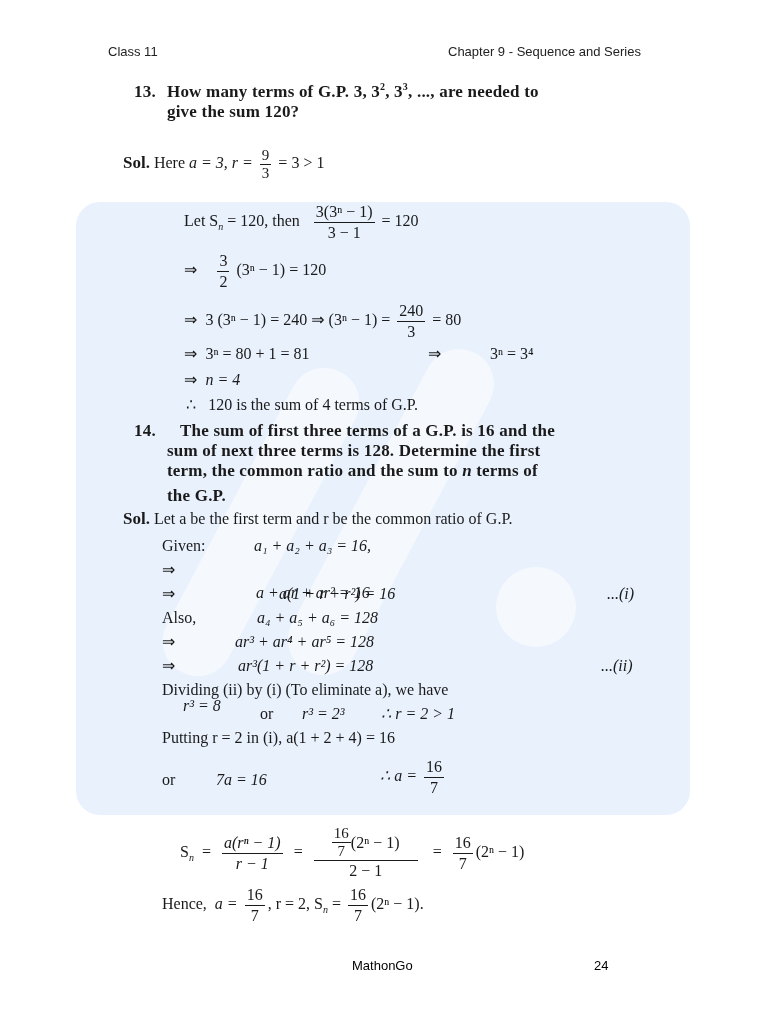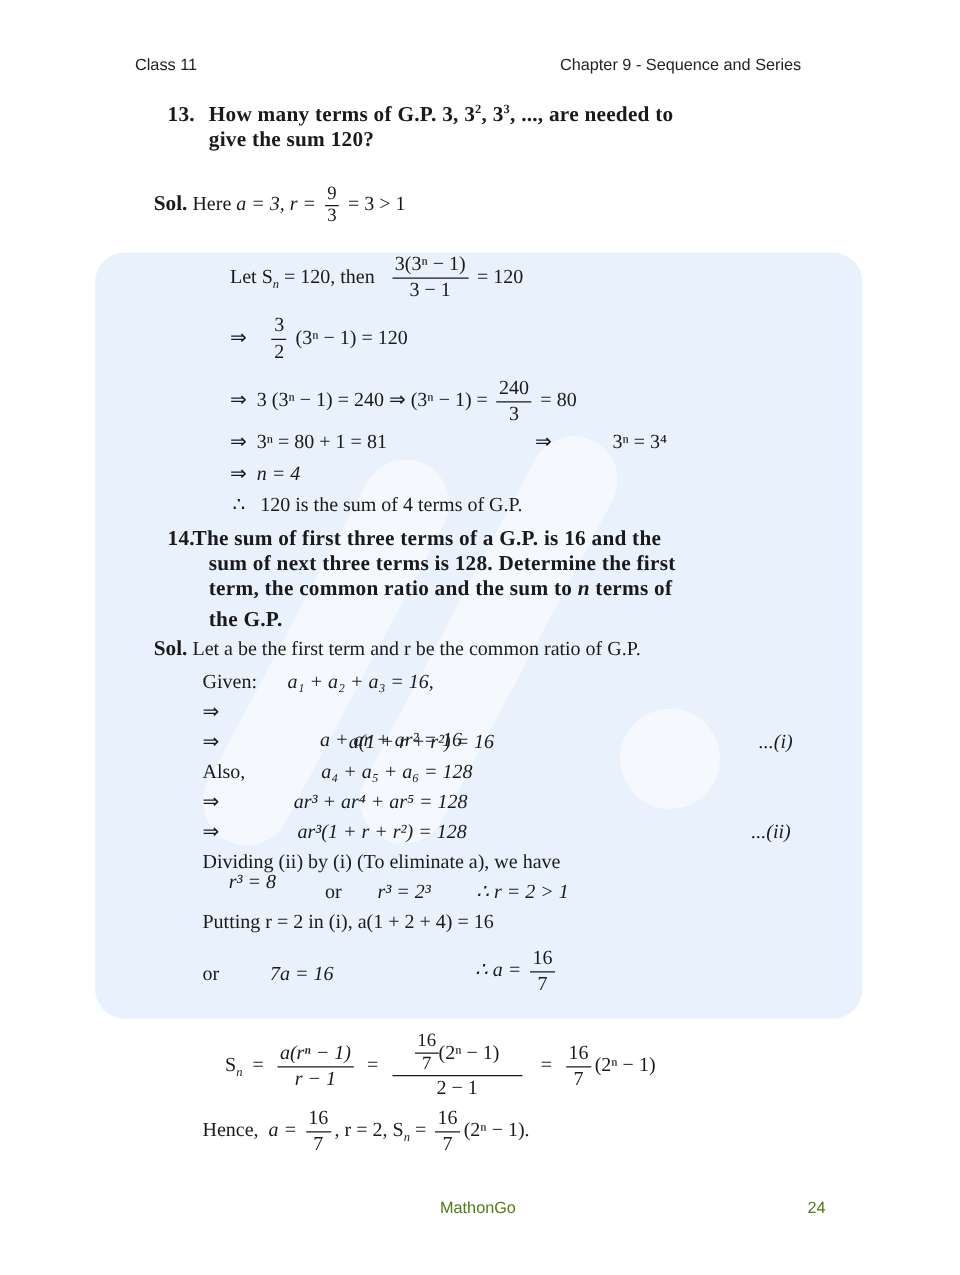--- a/index.html
+++ b/index.html
@@ -2,21 +2,21 @@
 <html><head>
   <meta charset="utf-8">
   <style>
     html, body { margin: 0; padding: 0; }
     body {
       width: 768px; height: 1020px; position: relative; overflow: hidden;
       background: #ffffff; color: #1a1a1a;
       font-family: "Liberation Serif", serif;
     }
     .hdr { position: absolute; top: 44px; font-family: "Liberation Sans", sans-serif; font-size: 13px; color: #222; }
-    .ftr { position: absolute; top: 958px; font-family: "Liberation Sans", sans-serif; font-size: 13px; color: #4d7c0f; }
+    .ftr { position: absolute; top: 958px; font-family: "Liberation Sans", sans-serif; font-size: 13px; color: #000000; }
     .box {
       position: absolute; left: 76px; top: 202px; width: 614px; height: 613px;
       background: #e9f1fd; border-radius: 24px;
     }
     .wm { position: absolute; background: #ffffff; opacity: 0.55; }
     .wm-stripe1 { left: 150px; top: 150px; width: 70px; height: 340px; border-radius: 35px; transform: rotate(28deg); }
     .wm-stripe2 { left: 280px; top: 130px; width: 70px; height: 360px; border-radius: 35px; transform: rotate(28deg); }
     .wm-dot { left: 420px; top: 365px; width: 80px; height: 80px; border-radius: 50%; }
 
     .abs { position: absolute; white-space: nowrap; font-size: 16px; line-height: 20px; }
@@ -97,32 +97,32 @@
 
 <div class="abs" style="left:184px; top:370px;">
   <span>⇒</span>&nbsp;&nbsp;<span class="it">n = 4</span>
 </div>
 
 <div class="abs" style="left:186px; top:395px;">
   <span>∴</span>&nbsp;&nbsp;&nbsp;<span>120 is the sum of 4 terms of G.P.</span>
 </div>
 
 <div class="abs q" style="left:134px; top:421px;">14.</div>
-<div class="abs q" style="left:154px; top:421px;text-align:center;">The sum of first three terms of a G.P. is 16 and the</div>
+<div class="abs q" style="left:180px; top:421px;text-align:center;">The sum of first three terms of a G.P. is 16 and the</div>
 <div class="abs q" style="left:167px; top:441px;">sum of next three terms is 128. Determine the first</div>
 <div class="abs q" style="left:167px; top:461px;">term, the common ratio and the sum to <i>n</i> terms of</div>
 <div class="abs q" style="left:167px; top:486px;">the G.P.</div>
 
 <div class="abs" style="left:123px; top:509px;">
   <span class="b" style="font-size:17px;">Sol.</span>
   <span>Let a be the first term and r be the common ratio of G.P.</span>
 </div>
 
 <div class="abs" style="left:162px; top:536px;">Given:</div>
-<div class="abs it" style="left:230px; top:536px;">a₁ + a₂ + a₃ = 16,</div>
+<div class="abs it" style="left:254px; top:536px;">a₁ + a₂ + a₃ = 16,</div>
 
 <div class="abs" style="left:162px; top:560px;">⇒</div>
 <div class="abs it" style="left:256px; top:560px;margin-top:23px;">a + ar + ar² = 16</div>
 
 <div class="abs" style="left:162px; top:584px;">⇒</div>
 <div class="abs it" style="left:256px; top:584px;margin-left:23px;">a(1 + r + r²) = 16</div>
 <div class="abs it" style="left:607px; top:584px;">...(i)</div>
 
 <div class="abs" style="left:162px; top:608px;">Also,</div>
 <div class="abs it" style="left:257px; top:608px;">a₄ + a₅ + a₆ = 128</div>
@@ -186,13 +186,13 @@
       <span class="den">7</span>
     </span><span>, r = 2, S</span><sub class="it">n</sub>
   <span>=</span>
   <span class="frac">
       <span class="num">16</span>
       <span class="den">7</span>
     </span><span>(2ⁿ − 1).</span>
 </div>
 
 <div class="ftr" style="left:352px;">MathonGo</div>
-<div class="ftr" style="left:646px;">24</div>
+<div class="ftr" style="left:594px;">24</div>
 
 </body></html>

